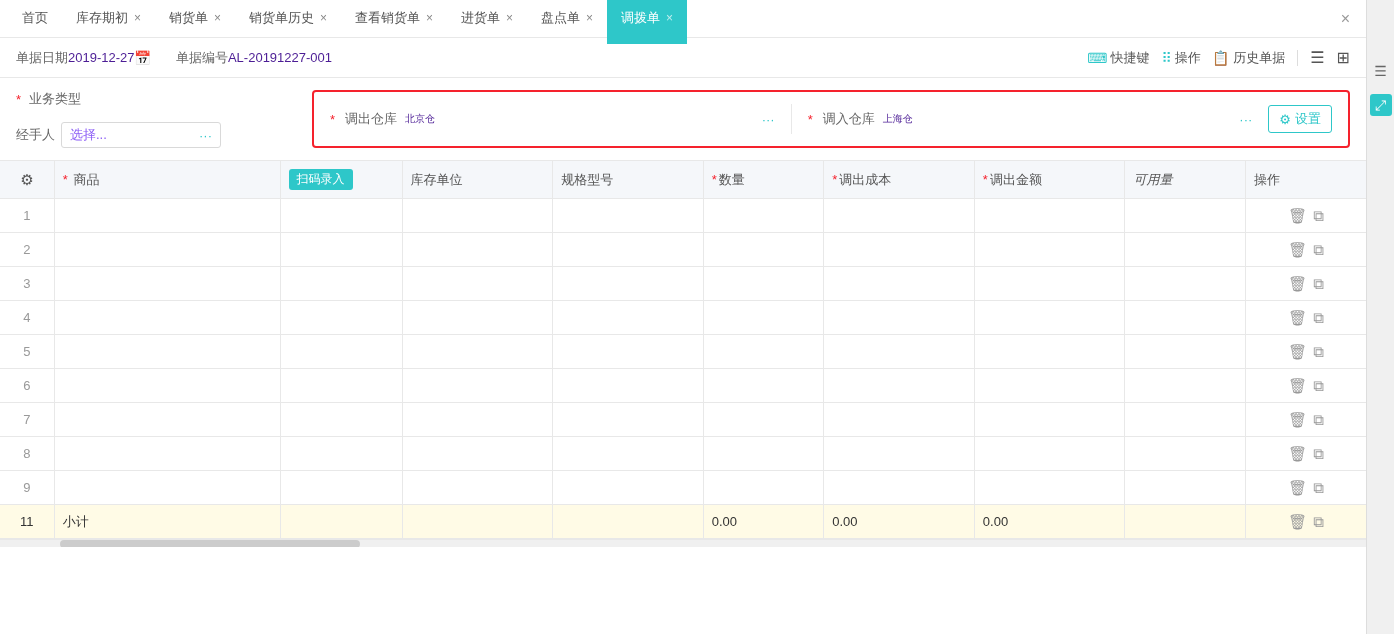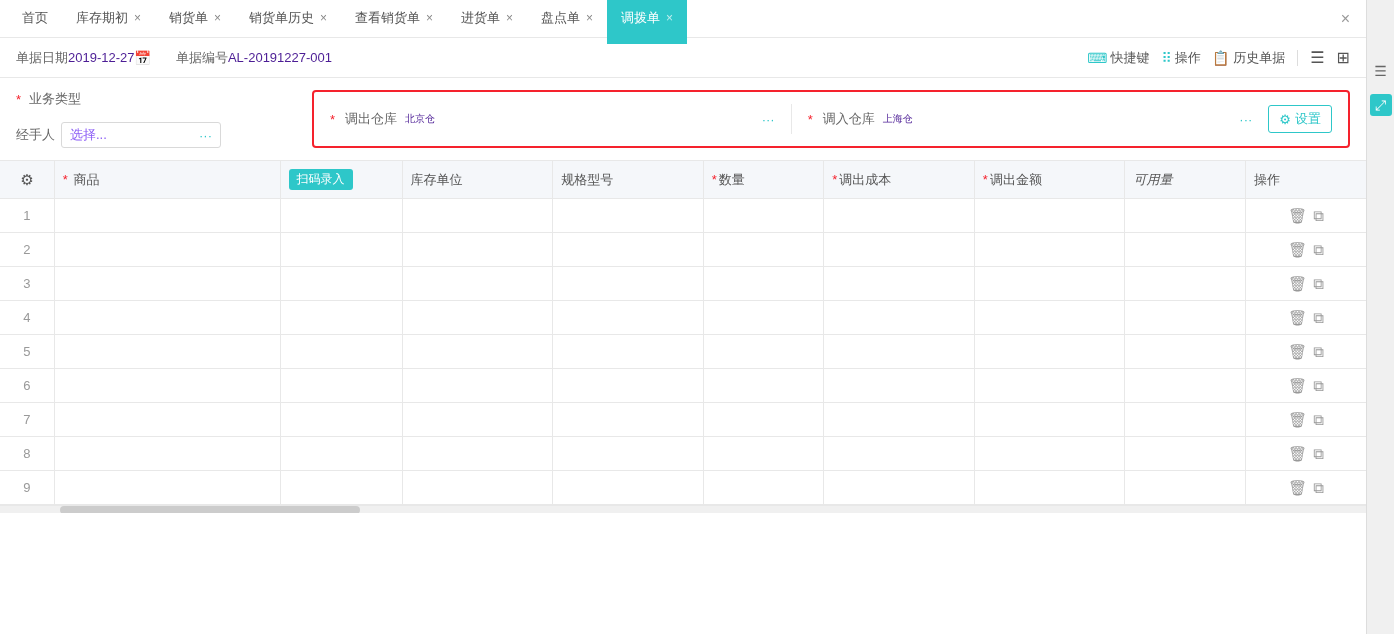--- a/index.html
+++ b/index.html
@@ -536,20 +536,37 @@
         <td></td>
         <td></td>
         <td></td>
         <td>
           <div class="col-ops">
             <span class="op-icon">🗑</span>
             <span class="op-icon">⧉</span>
           </div>
         </td>
       </tr>
+          <tr class="subtotal-row">
+        <td class="row-num">11</td>
+        <td colspan="1" style="color:#333;">小计</td>
+        <td></td>
+        <td></td>
+        <td></td>
+        <td>0.00</td>
+        <td>0.00</td>
+        <td>0.00</td>
+        <td></td>
+        <td>
+          <div class="col-ops">
+            <span class="op-icon">🗑</span>
+            <span class="op-icon">⧉</span>
+          </div>
+        </td>
+      </tr>
         </tbody>
     </table>
     <div class="scrollbar-area">
       <div class="scrollbar-thumb"></div>
     </div>
   </div>
 </div>
 
 <div class="right-sidebar">
   <div class="sidebar-icon">☰</div>

